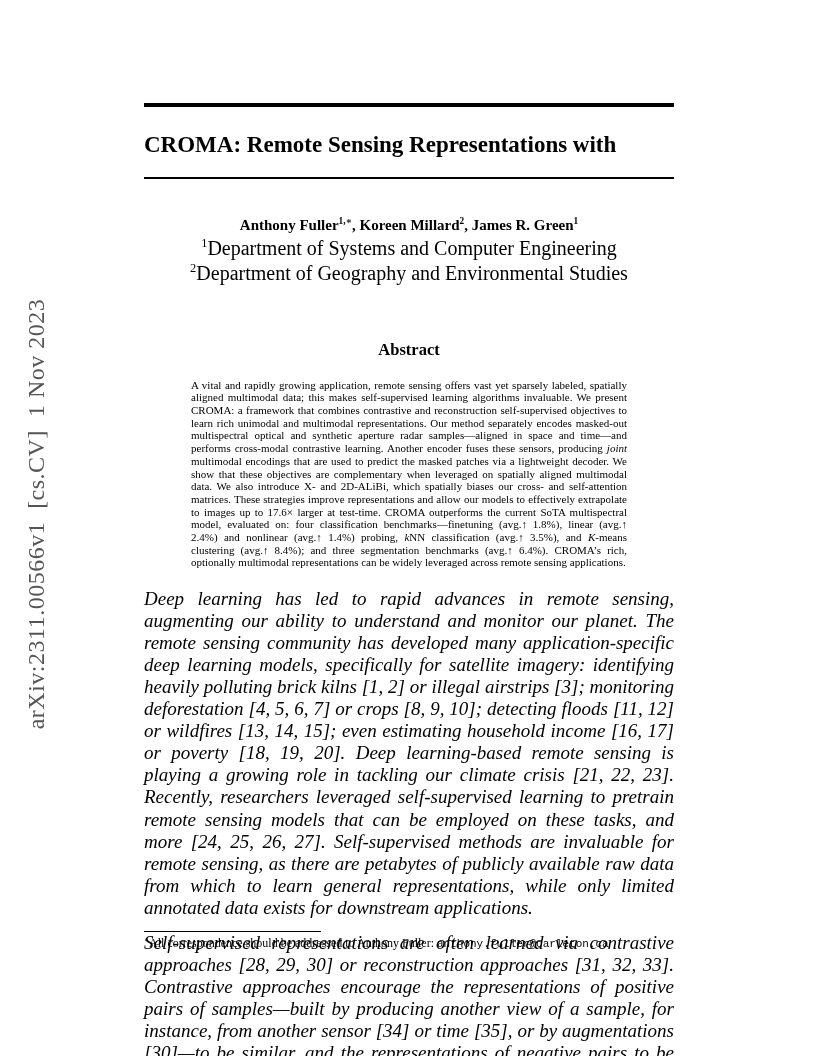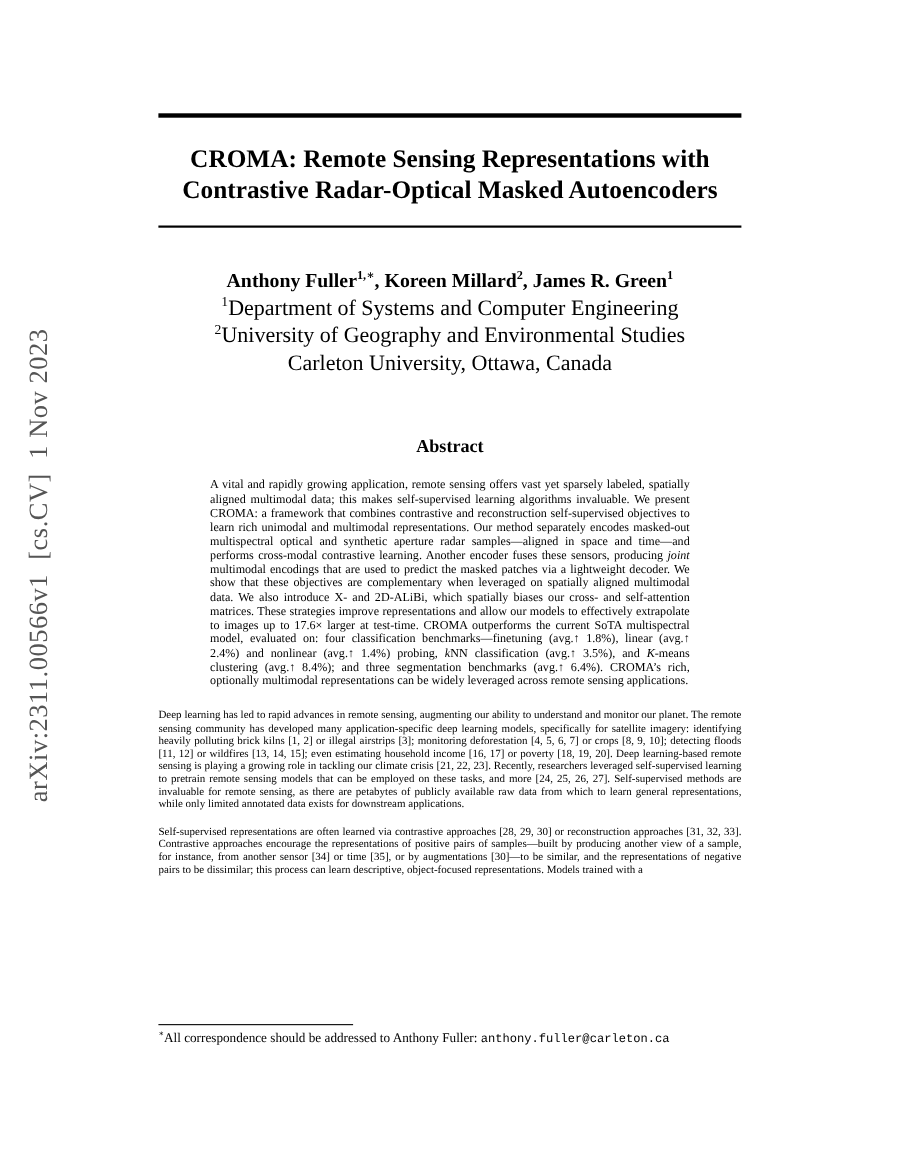--- a/index.html
+++ b/index.html
@@ -23,32 +23,32 @@
     color: #555;
     letter-spacing: 0.5px;
   }
 
   .content { position: absolute; left: 144px; top: 0; width: 530px; }
 
   .top-rule { margin-top: 103px; height: 4px; background: #000; }
 
   .title {
     margin-top: 24px;
-    text-align: center;
+    text-align: left;
     font-size: 23px;
     font-weight: bold;
     line-height: 1.22;
   }
 
   .title-rule { margin-top: 18px; height: 2px; background: #000; }
 
   .authors {
     margin-top: 38px;
     text-align: center;
-    font-size: 18px;
+    font-size: 15px;
     font-weight: bold;
   }
   sup { font-size: 0.62em; vertical-align: super; line-height: 0; }
 
   .affiliations {
     margin-top: 2px;
     text-align: center;
     font-size: 20px;
     line-height: 1.24;
   }
@@ -71,23 +71,24 @@
 
   .section-heading {
     margin-top: 38px;
     font-size: 16.5px;
     font-weight: bold;
   }
   .sec-num { display: inline-block; width: 23px; }
 
   .body-par {
     margin-top: 19px;
-    font-size: 10px;
+    font-size: 19px;
     line-height: 1.16;
     text-align: justify;
+    font-style: italic;
   }
   .body-par + .body-par { margin-top: 13px; }
 
   .footnote-block { position: absolute; left: 144px; top: 931px; width: 530px; }
   .footnote-rule { width: 177px; height: 1px; background: #000; }
   .footnote-text { margin-top: 4px; font-size: 12px; }
   .footnote-text .email {
     font-family: Liberation Mono, monospace;
     font-size: 11px;
   }
@@ -101,30 +102,29 @@
 <body>
 
 <div class="page">
 
   <div class="arxiv-watermark">arXiv:2311.00566v1  [cs.CV]  1 Nov 2023</div>
 
   <div class="content">
 
     <div class="top-rule"></div>
 
-    <h1 class="title"><span>CROMA: Remote Sensing Representations with</span><br><span>Contrastive Radar-Optical Masked Autoencoders</span></h1>
+    <h1 class="title"><span>CROMA: Remote Sensing Representations with</span><br></h1>
 
     <div class="title-rule"></div>
 
     <p class="authors"><span><span>Anthony Fuller</span><sup>1,∗</sup></span><span>, </span><span><span>Koreen Millard</span><sup>2</sup></span><span>, </span><span><span>James R. Green</span><sup>1</sup></span></p>
 
     <div class="affiliations">
       <div><sup>1</sup><span>Department of Systems and Computer Engineering</span></div>
-      <div><sup>2</sup><span>University of Geography and Environmental Studies</span></div>
-      <div>Carleton University, Ottawa, Canada</div>
+      <div><sup>2</sup><span>Department of Geography and Environmental Studies</span></div>
     </div>
 
     <h2 class="abstract-heading">Abstract</h2>
 
     <p class="abstract-body"><span>A vital and rapidly growing application, remote sensing offers vast yet sparsely labeled, spatially aligned multimodal data; this makes self-supervised learning algorithms invaluable. We present CROMA: a framework that combines contrastive and reconstruction self-supervised objectives to learn rich unimodal and multimodal representations. Our method separately encodes masked-out multispectral optical and synthetic aperture radar samples—aligned in space and time—and performs cross-modal contrastive learning. Another encoder fuses these sensors, producing </span><em>joint</em><span> multimodal encodings that are used to predict the masked patches via a lightweight decoder. We show that these objectives are complementary when leveraged on spatially aligned multimodal data. We also introduce X- and 2D-ALiBi, which spatially biases our cross- and self-attention matrices. These strategies improve representations and allow our models to effectively extrapolate to images up to 17.6× larger at test-time. CROMA outperforms the current SoTA multispectral model, evaluated on: four classification benchmarks—finetuning (avg.↑ 1.8%), linear (avg.↑ 2.4%) and nonlinear (avg.↑ 1.4%) probing, </span><em>k</em><span>NN classification (avg.↑ 3.5%), and </span><em>K</em><span>-means clustering (avg.↑ 8.4%); and three segmentation benchmarks (avg.↑ 6.4%). CROMA’s rich, optionally multimodal representations can be widely leveraged across remote sensing applications.</span></p>
 
 
     <p class="body-par">Deep learning has led to rapid advances in remote sensing, augmenting our ability to understand and monitor our planet. The remote sensing community has developed many application-specific deep learning models, specifically for satellite imagery: identifying heavily polluting brick kilns [1, 2] or illegal airstrips [3]; monitoring deforestation [4, 5, 6, 7] or crops [8, 9, 10]; detecting floods [11, 12] or wildfires [13, 14, 15]; even estimating household income [16, 17] or poverty [18, 19, 20]. Deep learning-based remote sensing is playing a growing role in tackling our climate crisis [21, 22, 23]. Recently, researchers leveraged self-supervised learning to pretrain remote sensing models that can be employed on these tasks, and more [24, 25, 26, 27]. Self-supervised methods are invaluable for remote sensing, as there are petabytes of publicly available raw data from which to learn general representations, while only limited annotated data exists for downstream applications.</p>
 
     <p class="body-par">Self-supervised representations are often learned via contrastive approaches [28, 29, 30] or reconstruction approaches [31, 32, 33]. Contrastive approaches encourage the representations of positive pairs of samples—built by producing another view of a sample, for instance, from another sensor [34] or time [35], or by augmentations [30]—to be similar, and the representations of negative pairs to be dissimilar; this process can learn descriptive, object-focused representations. Models trained with a</p>

